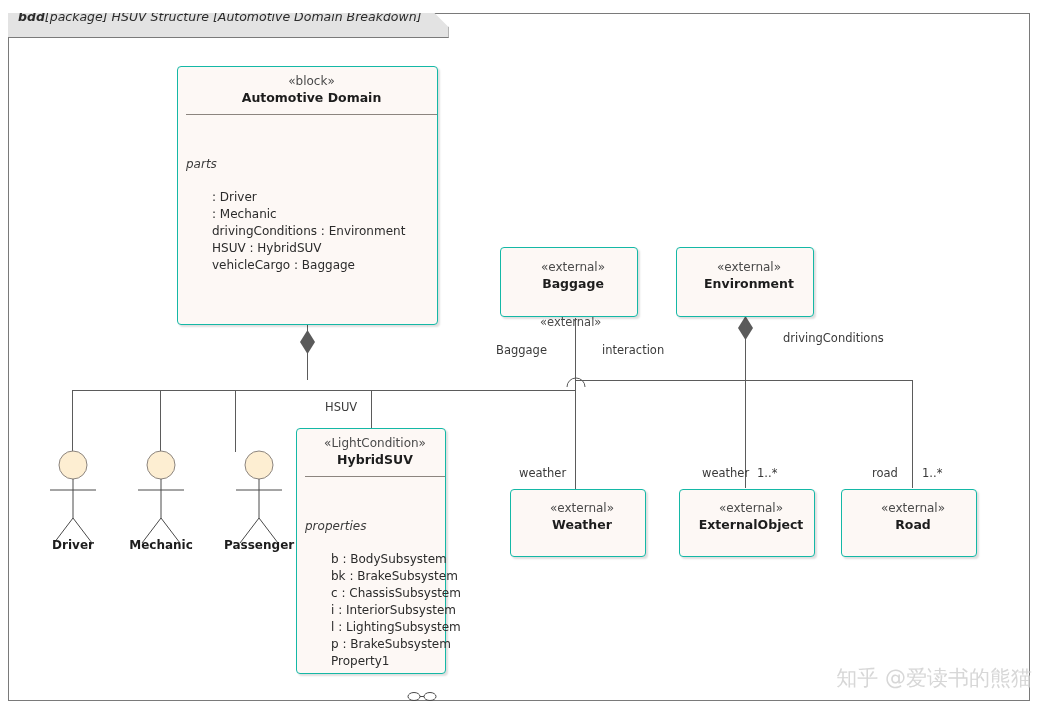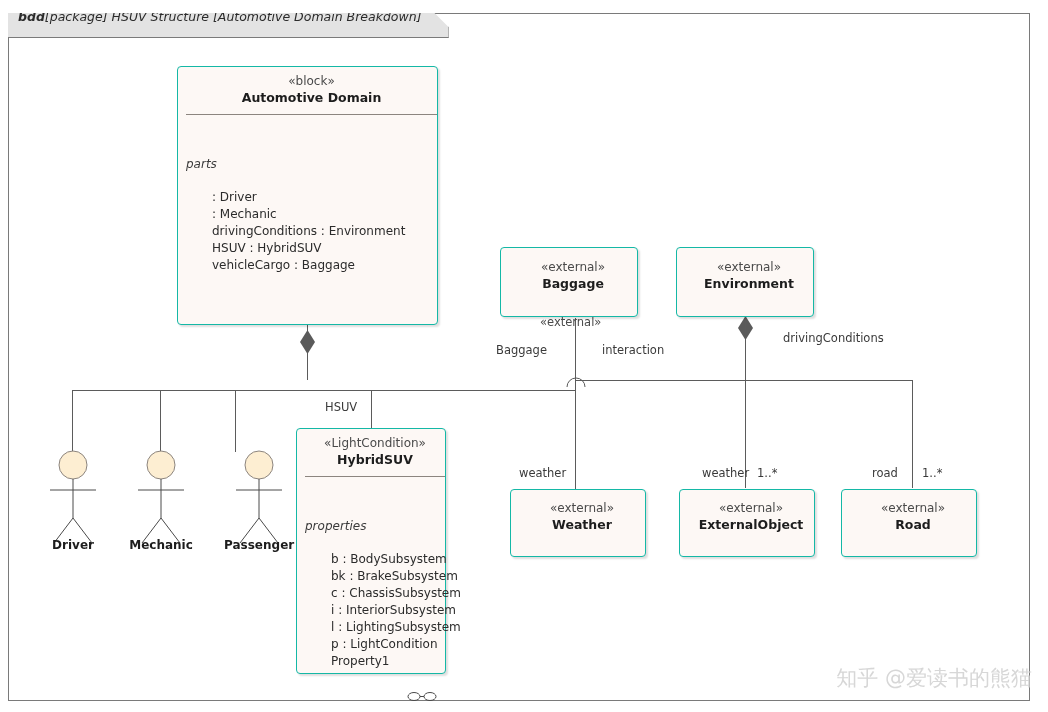--- a/index.html
+++ b/index.html
@@ -119,21 +119,21 @@
       <div class="nm">HybridSUV</div>
     </div>
     <div class="sect" style="padding-bottom:20px;">
       <div class="cap">properties</div>
       <ul>
         <li>b : BodySubsystem</li>
         <li>bk : BrakeSubsystem</li>
         <li>c : ChassisSubsystem</li>
         <li>i : InteriorSubsystem</li>
         <li>l : LightingSubsystem</li>
-        <li>p : LightCondition</li>
+        <li>p : BrakeSubsystem</li>
         <li>Property1</li>
       </ul>
       <svg class="behicon" viewBox="0 0 30 11">
         <ellipse cx="7" cy="5.5" rx="6" ry="4" fill="none" stroke="#4a4a4a" stroke-width="1"></ellipse>
         <ellipse cx="23" cy="5.5" rx="6" ry="4" fill="none" stroke="#4a4a4a" stroke-width="1"></ellipse>
         <line x1="13" y1="5.5" x2="17" y2="5.5" stroke="#4a4a4a" stroke-width="1"></line>
       </svg>
     </div>
   </div>
 

